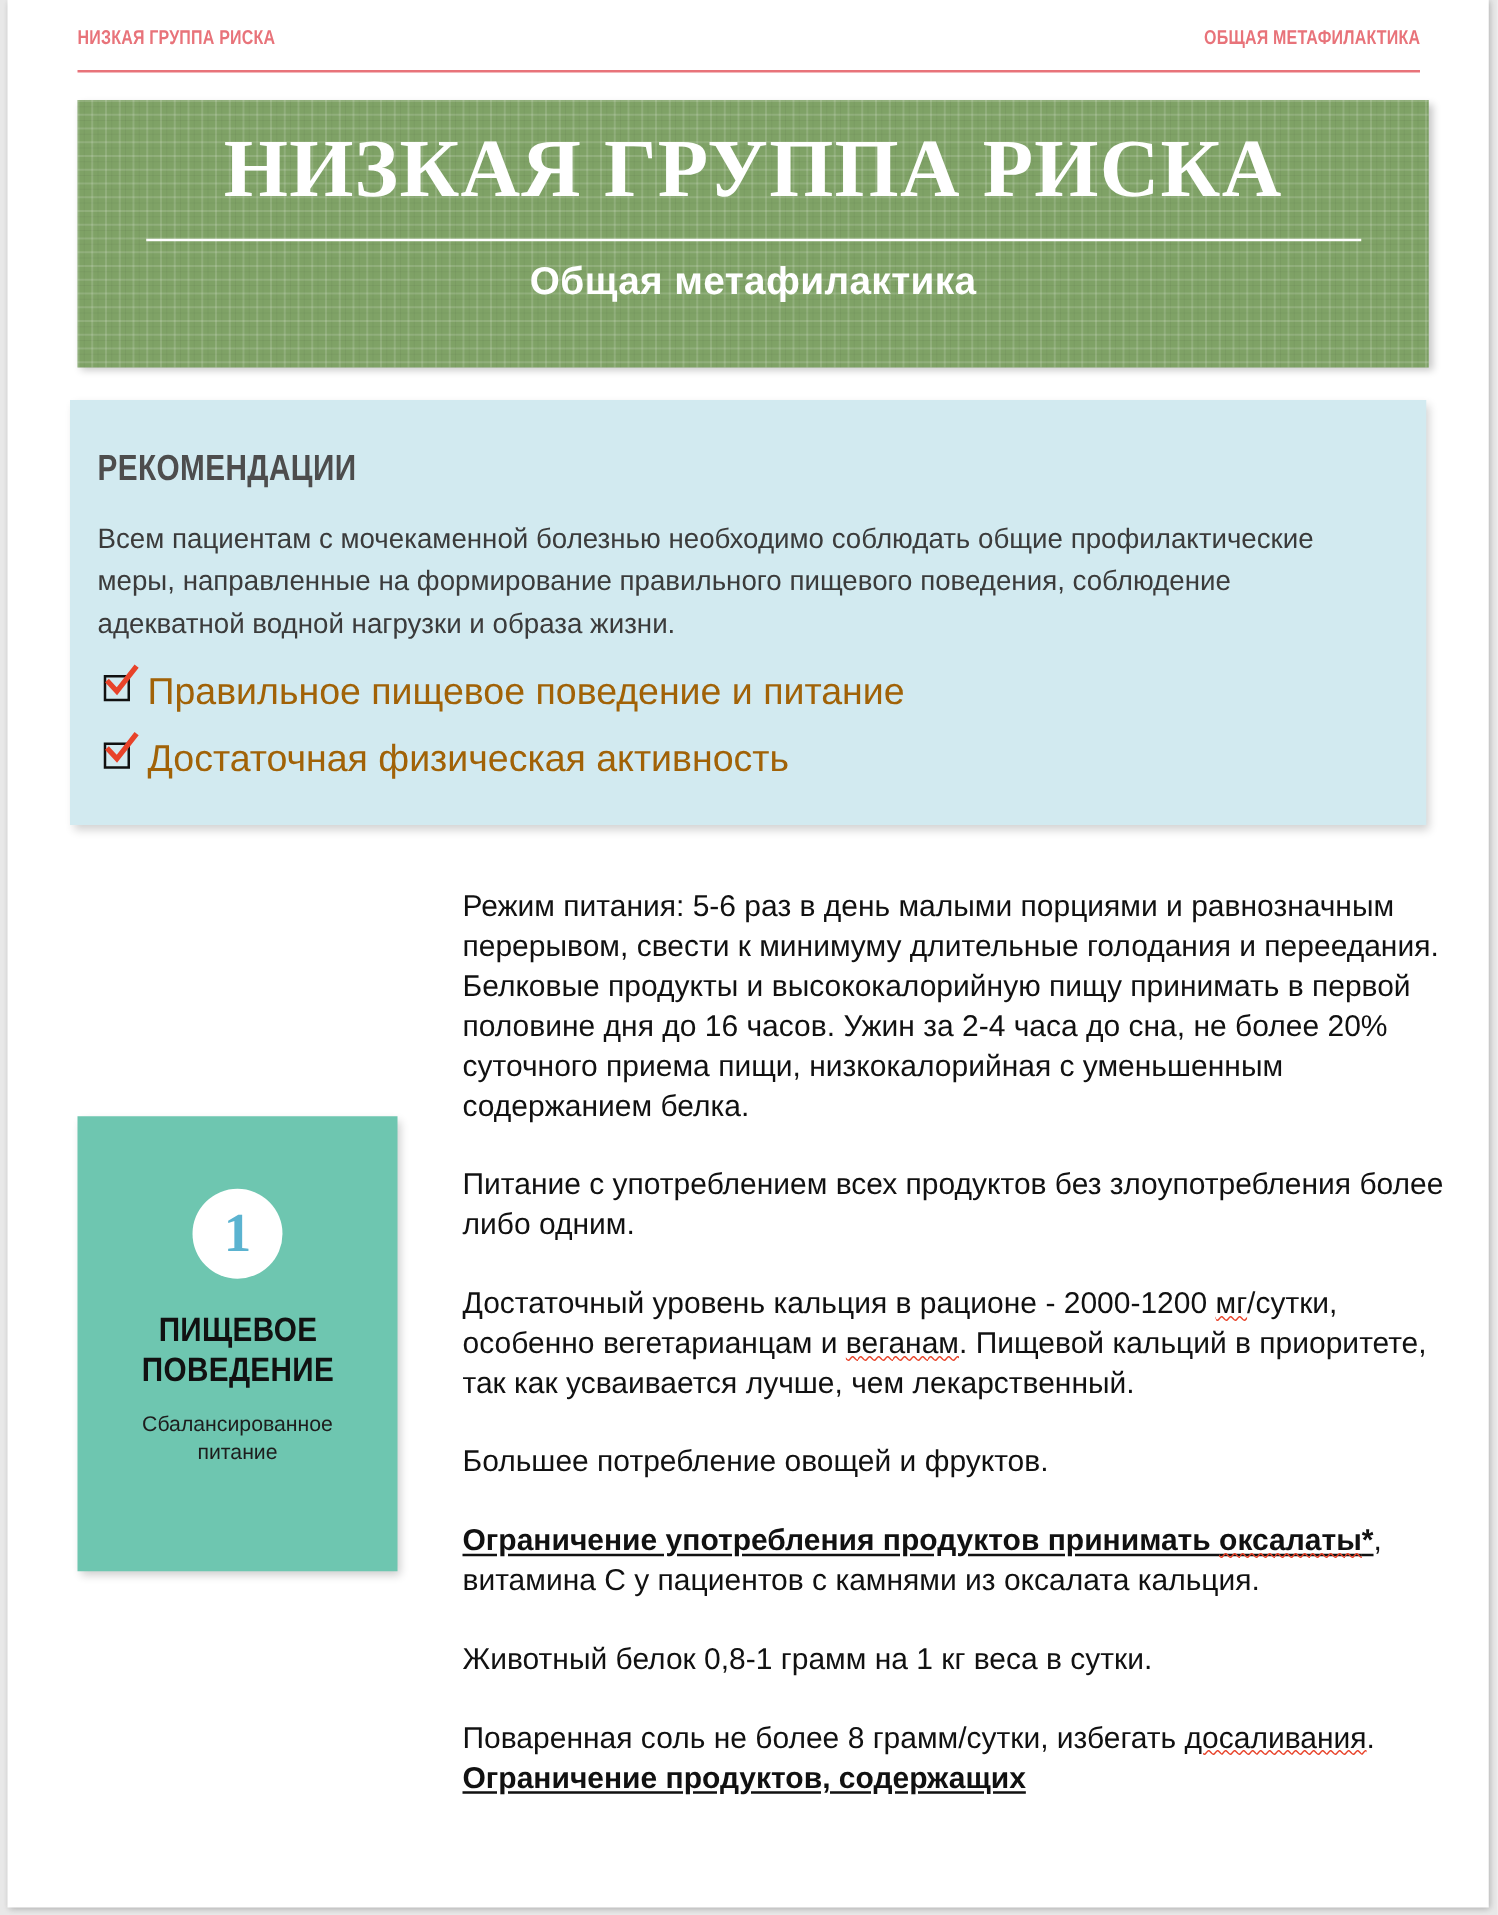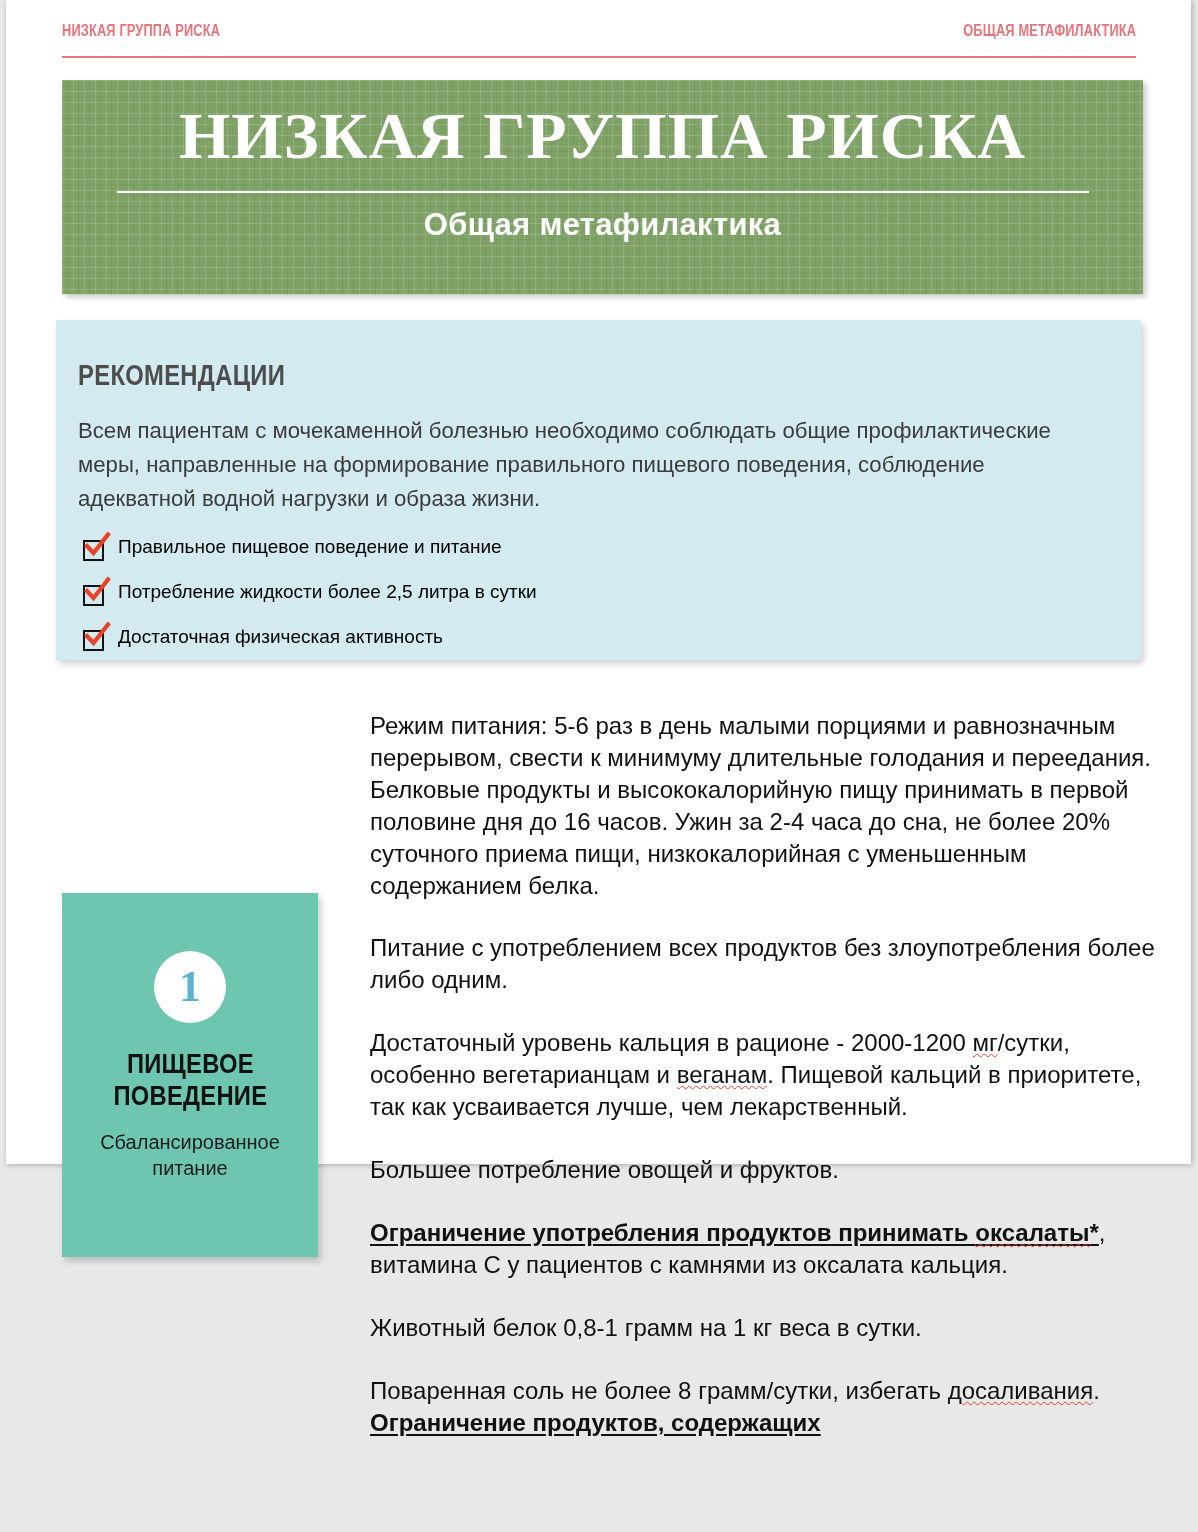--- a/index.html
+++ b/index.html
@@ -16,21 +16,21 @@
     overflow: hidden;
     position: relative;
   }
 
   
   .page {
     position: absolute;
     left: 6px;
     top: 0;
     width: 1185px;
-    height: 1164px;
+    height: 1526px;
     background: #ffffff;
     box-shadow: 2px 0 5px rgba(0,0,0,0.16), 0 2px 5px rgba(0,0,0,0.12);
   }
 
   
   .running-head {
     position: absolute;
     left: 56px;
     top: 22px;
     width: 1074px;
@@ -158,23 +158,23 @@
   .checkbox svg {
     position: absolute;
     left: -1px;
     top: -9px;
     width: 26px;
     height: 26px;
     overflow: visible;
   }
   .rec-item-label {
     font-family: "Liberation Sans Narrow", "Liberation Sans", sans-serif;
-    font-size: 19px;
+    font-size: 30px;
     line-height: 1.1;
-    color: #000000;
+    color: #a16207;
     white-space: nowrap;
   }
 
   
   .step-card {
     position: absolute;
     left: 56px;
     top: 893px;
     width: 256px;
     height: 364px;
@@ -208,21 +208,21 @@
     line-height: 1.18;
     color: #111111;
     text-align: center;
     text-transform: uppercase;
     letter-spacing: 0.3px;
     margin: 26px 0 0 0;
     transform: scaleX(0.88);
   }
   .step-sub {
     font-family: "Liberation Sans", sans-serif;
-    font-size: 20px;
+    font-size: 17px;
     line-height: 1.3;
     color: #1d1d1d;
     text-align: center;
     margin: 16px 0 0 0;
     width: 220px;
   }
 
   
   .content-col {
     position: absolute;
@@ -284,28 +284,20 @@
           </svg>
         </span>
         <span class="rec-item-label">Правильное пищевое поведение и питание</span>
       </li>
       <li class="rec-item">
         <span class="checkbox">
           <svg viewBox="0 0 26 26" aria-hidden="true">
             <path d="M3 13 L9.5 20 L24 1.5" fill="none" stroke="#e8432a" stroke-width="4.2" stroke-linecap="square" stroke-linejoin="miter"></path>
           </svg>
         </span>
-        <span class="rec-item-label">Потребление жидкости более 2,5 литра в сутки</span>
-      </li>
-      <li class="rec-item">
-        <span class="checkbox">
-          <svg viewBox="0 0 26 26" aria-hidden="true">
-            <path d="M3 13 L9.5 20 L24 1.5" fill="none" stroke="#e8432a" stroke-width="4.2" stroke-linecap="square" stroke-linejoin="miter"></path>
-          </svg>
-        </span>
         <span class="rec-item-label">Достаточная физическая активность</span>
       </li>
     </ul>
   </div>
 
   <div class="step-card">
     <div class="step-circle">
       <span class="step-number">1</span>
     </div>
     <div class="step-title">

